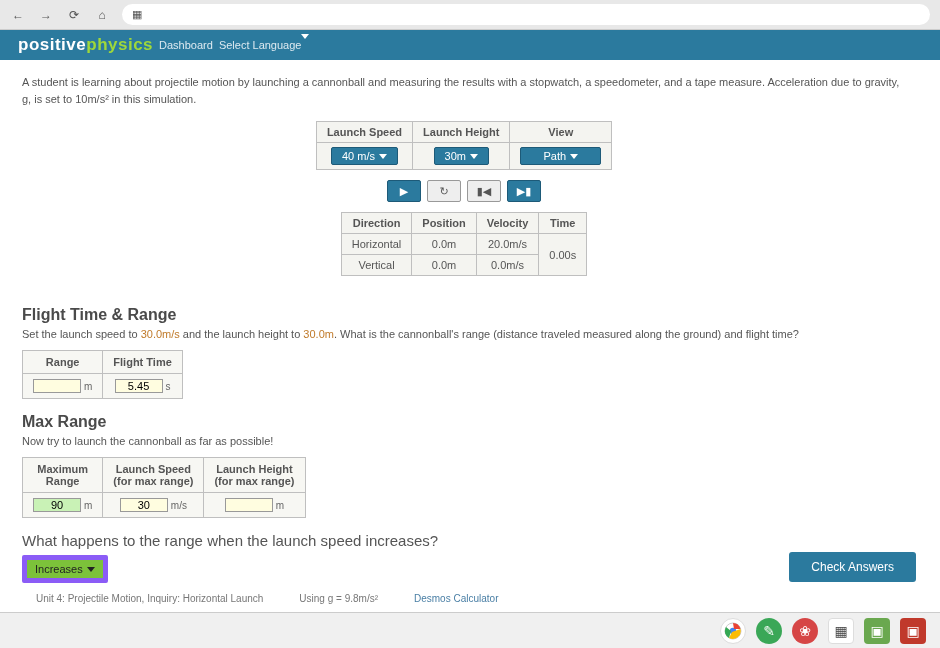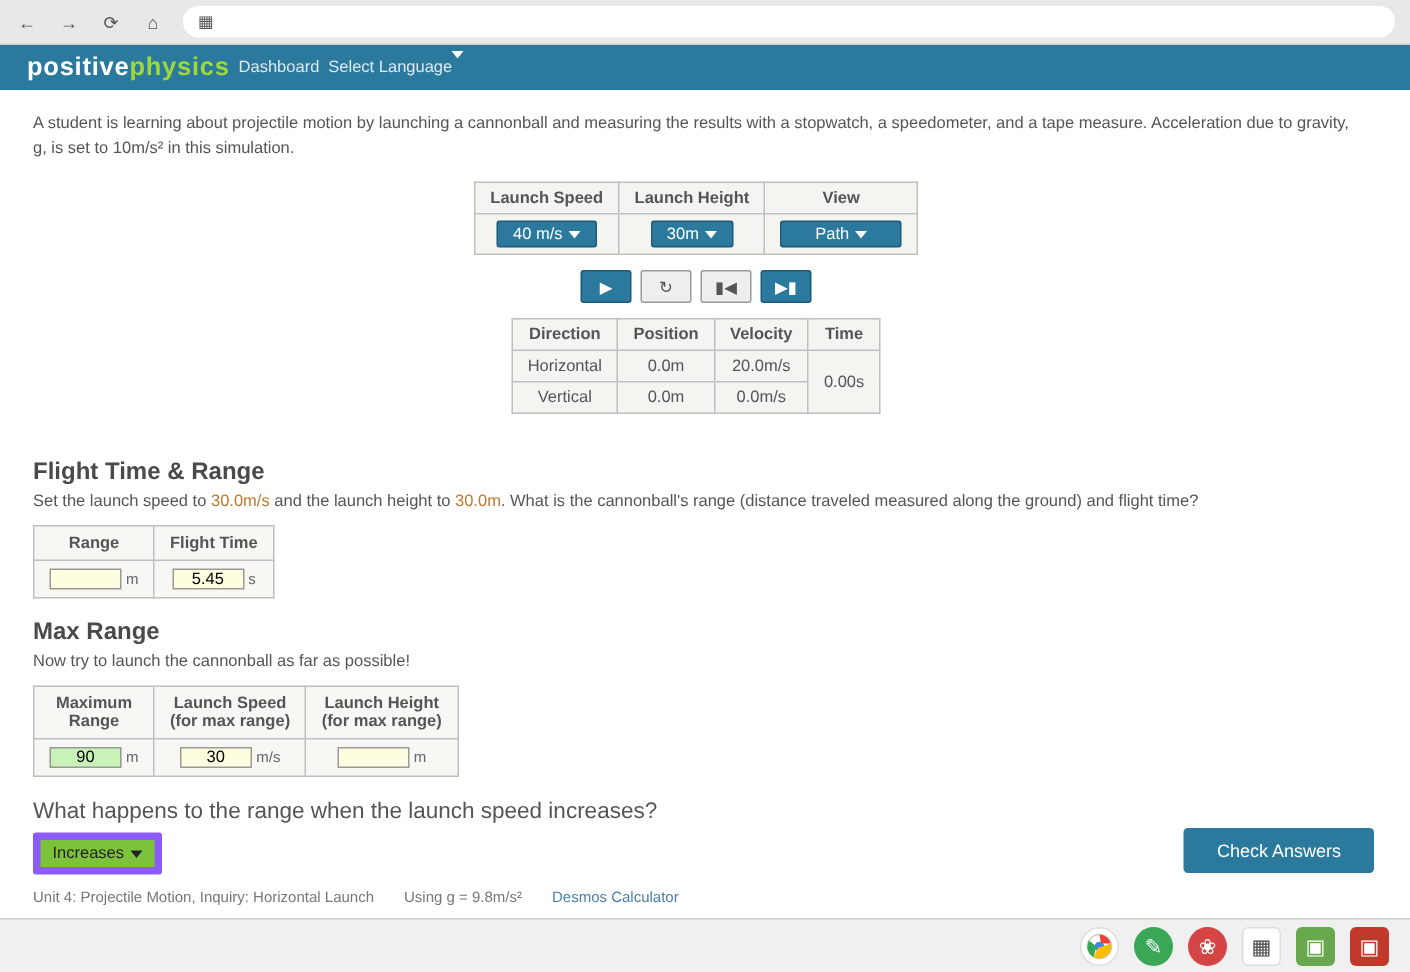--- a/index.html
+++ b/index.html
@@ -26,21 +26,21 @@
 .num-accent{color:#c07a2a}
 .ans-tbl{border-collapse:collapse;margin-bottom:14px}
 .ans-tbl th,.ans-tbl td{border:1px solid #bfbfbf;padding:5px 10px;font-size:11px;text-align:center;color:#555;background:#f7f7f3}
 .ans-input{width:48px;height:14px;border:1px solid #999;background:#fffde0;text-align:center;font-size:11px}
 .ans-input.ok{background:#c9f2b6}
 .unit{font-size:10px;color:#666;margin-left:3px}
 .q{font-size:15px;color:#555;margin:10px 0 6px}
 .dropdown{background:#7cc23a;color:#222;border:5px solid #8b5cf6;border-radius:2px;padding:3px 8px;font-size:11px;cursor:pointer;display:inline-flex;align-items:center;gap:4px}
 .caret-dk{width:0;height:0;border-left:4px solid transparent;border-right:4px solid transparent;border-top:5px solid #222}
 .check-btn{position:absolute;right:24px;bottom:66px;background:#2b7a9e;color:#fff;border:none;border-radius:3px;padding:8px 22px;font-size:12px;cursor:pointer}
-.footer{position:absolute;left:22px;bottom:44px;font-size:10px;color:#777;display:flex;gap:20px}
+.footer{position:absolute;left:36px;bottom:44px;font-size:10px;color:#777;display:flex;gap:36px}
 .footer a{color:#4a7fa5;text-decoration:none}
 .taskbar{position:absolute;bottom:0;left:0;right:0;height:36px;background:#f0f0f0;border-top:1px solid #ccc;display:flex;align-items:center;justify-content:flex-end;padding:0 14px;gap:10px}
 .tb-ico{width:26px;height:26px;border-radius:50%;display:flex;align-items:center;justify-content:center;font-size:14px}
 </style>
 </head>
 <body>
 
 <div class="browser-bar">
   <div class="bb-icon">←</div>
   <div class="bb-icon">→</div>

